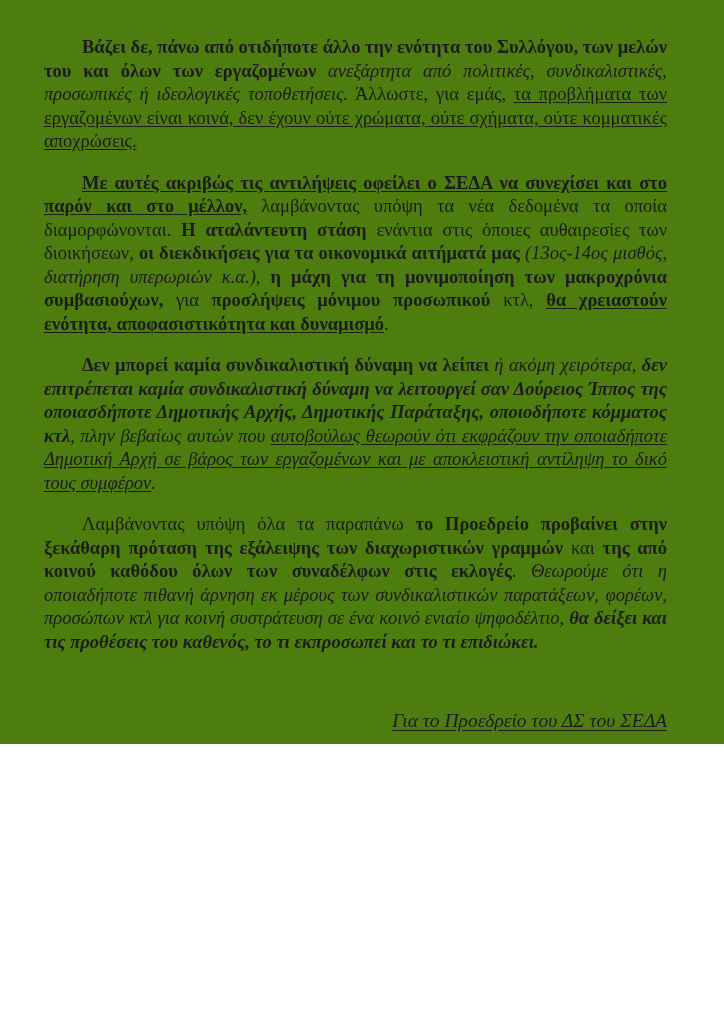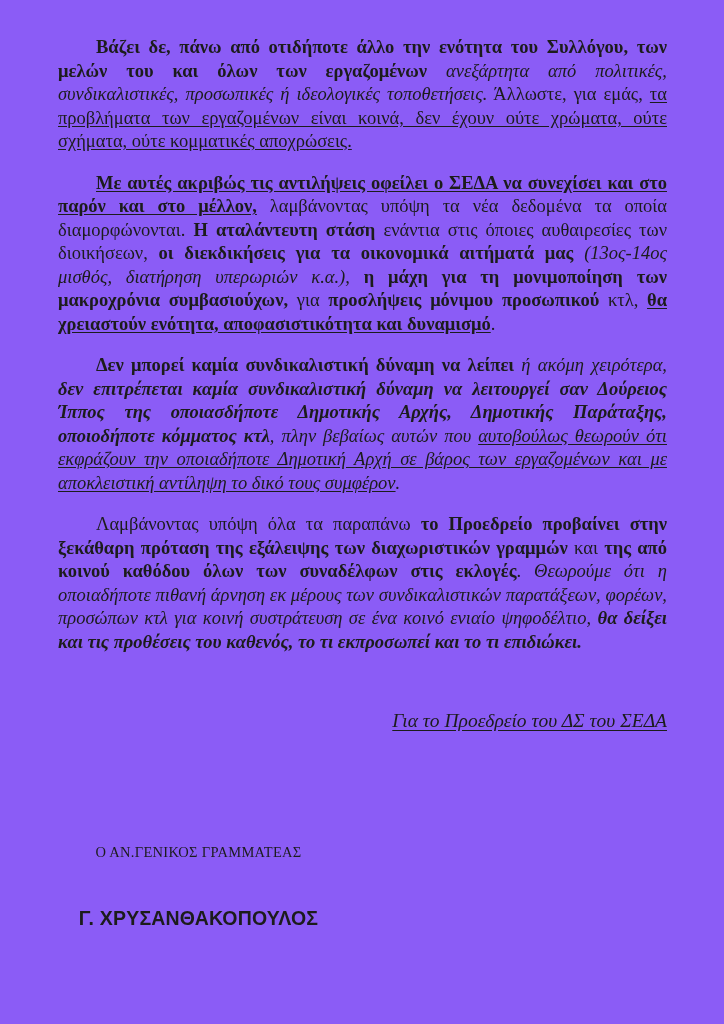--- a/index.html
+++ b/index.html
@@ -1,24 +1,24 @@
 <!DOCTYPE html>
 <html lang="el"><head>
 <meta charset="utf-8">
 <style>
   html, body { margin: 0; padding: 0; background: #ffffff; }
   .page {
     position: relative;
     width: 724px;
-    height: 1024px;
+    height: 744px;
     box-sizing: border-box;
-    background: #8b5cf6;
+    background: #4d7c0f;
     color: #1c1c1c;
     font-family: "Liberation Serif", "DejaVu Serif", serif;
-    padding: 36px 57px 0 58px;
+    padding: 36px 57px 0 44px;
     overflow: hidden;
   }
   .para {
     margin: 0 0 18px 0;
     font-size: 18.5px;
     line-height: 23.5px;
     text-align: justify;
     text-indent: 38px;
   }
   .para span.b  { font-weight: bold; }

